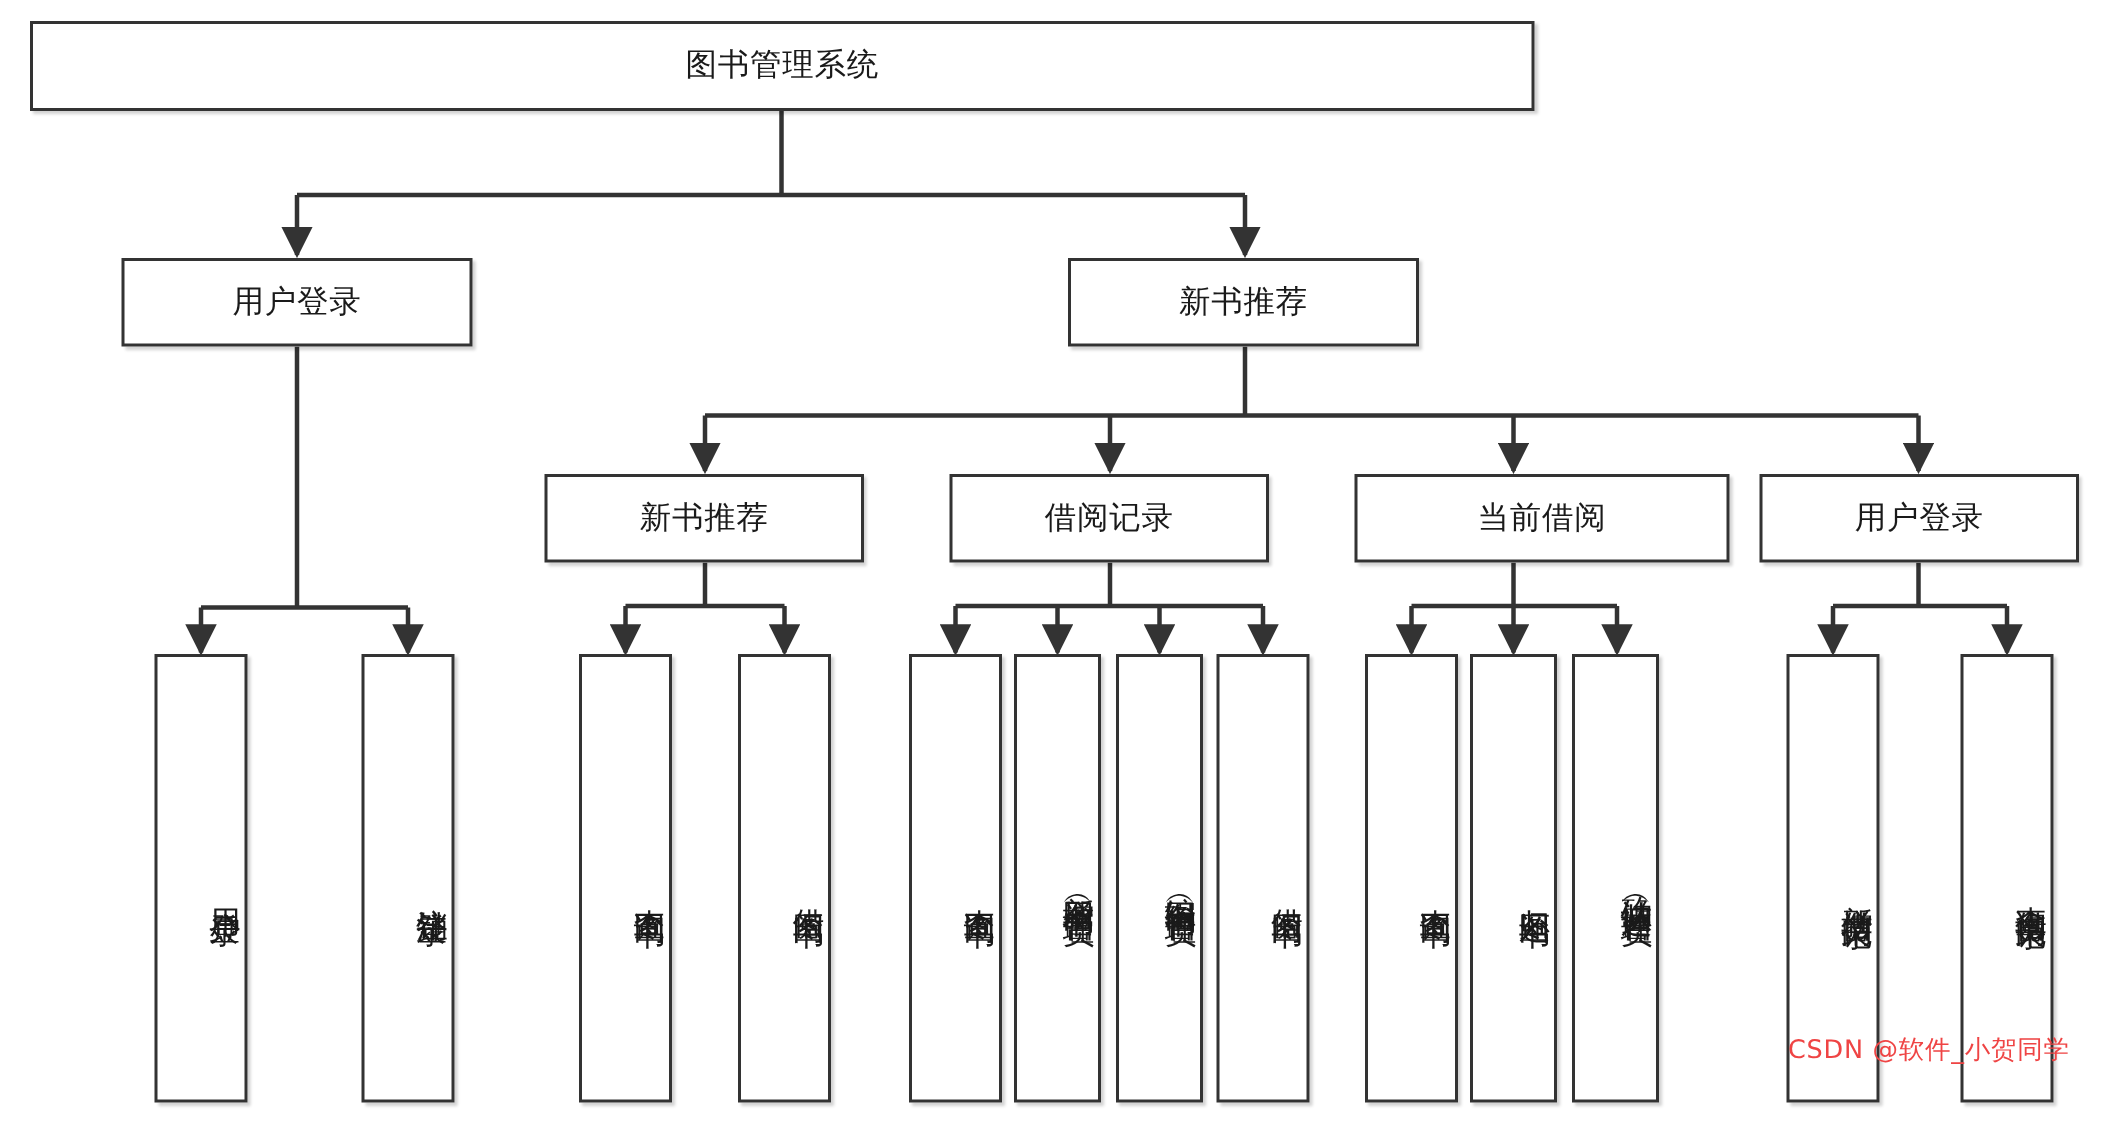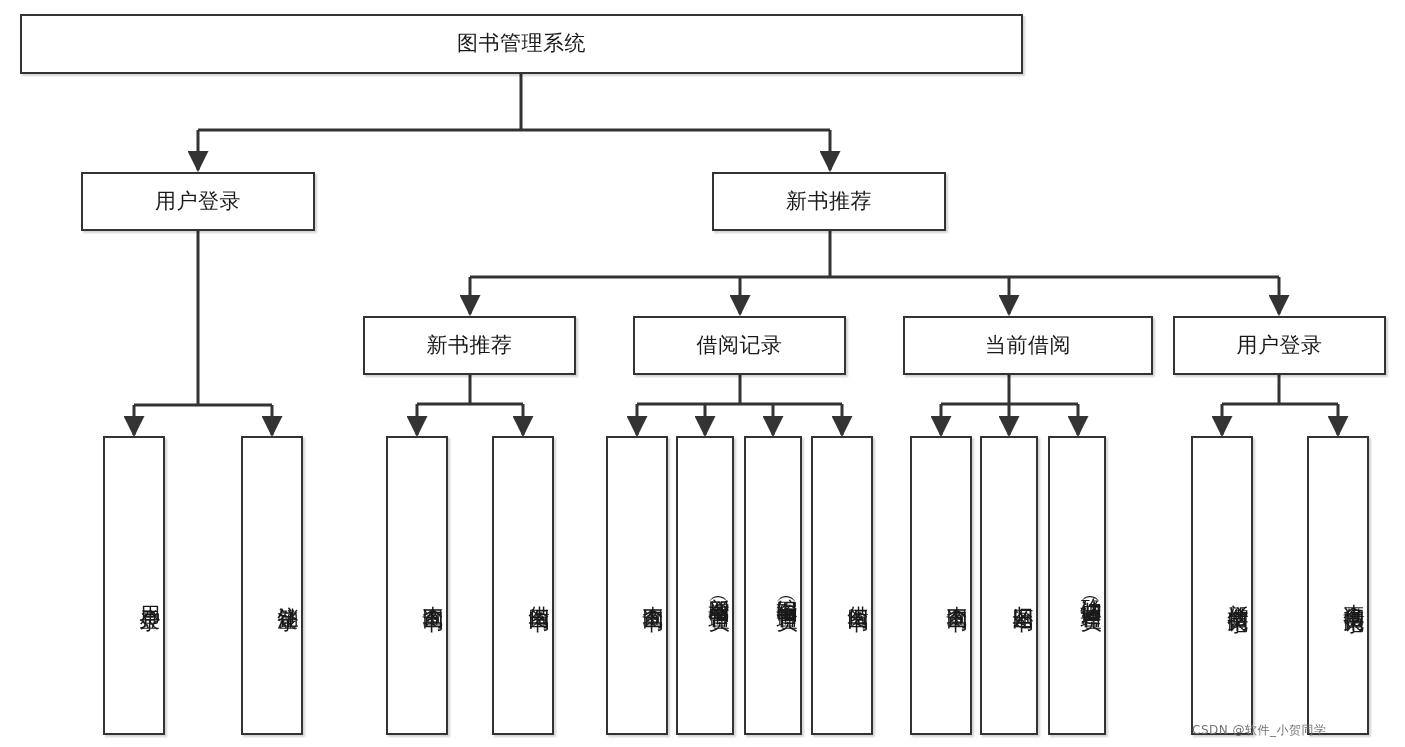--- a/index.html
+++ b/index.html
@@ -52,23 +52,23 @@
     justify-content: center;
     padding-top: 14px;
     overflow: hidden;
   }
   .node-v.tall-pad {
     padding-top: 8px;
   }
   .watermark {
     position: absolute;
     left: 1192px;
-    top: 722px;
-    font-size: 12px;
-    color: #737373;
+    top: 688px;
+    font-size: 17px;
+    color: #ef4444;
     white-space: nowrap;
     letter-spacing: 0.5px;
   }
 </style>
 </head>
 <body>
 
 <div id="diagram-root">
 
   <svg id="edge-layer" viewBox="0 0 1405 747" width="1405" height="747" xmlns="http://www.w3.org/2000/svg">

